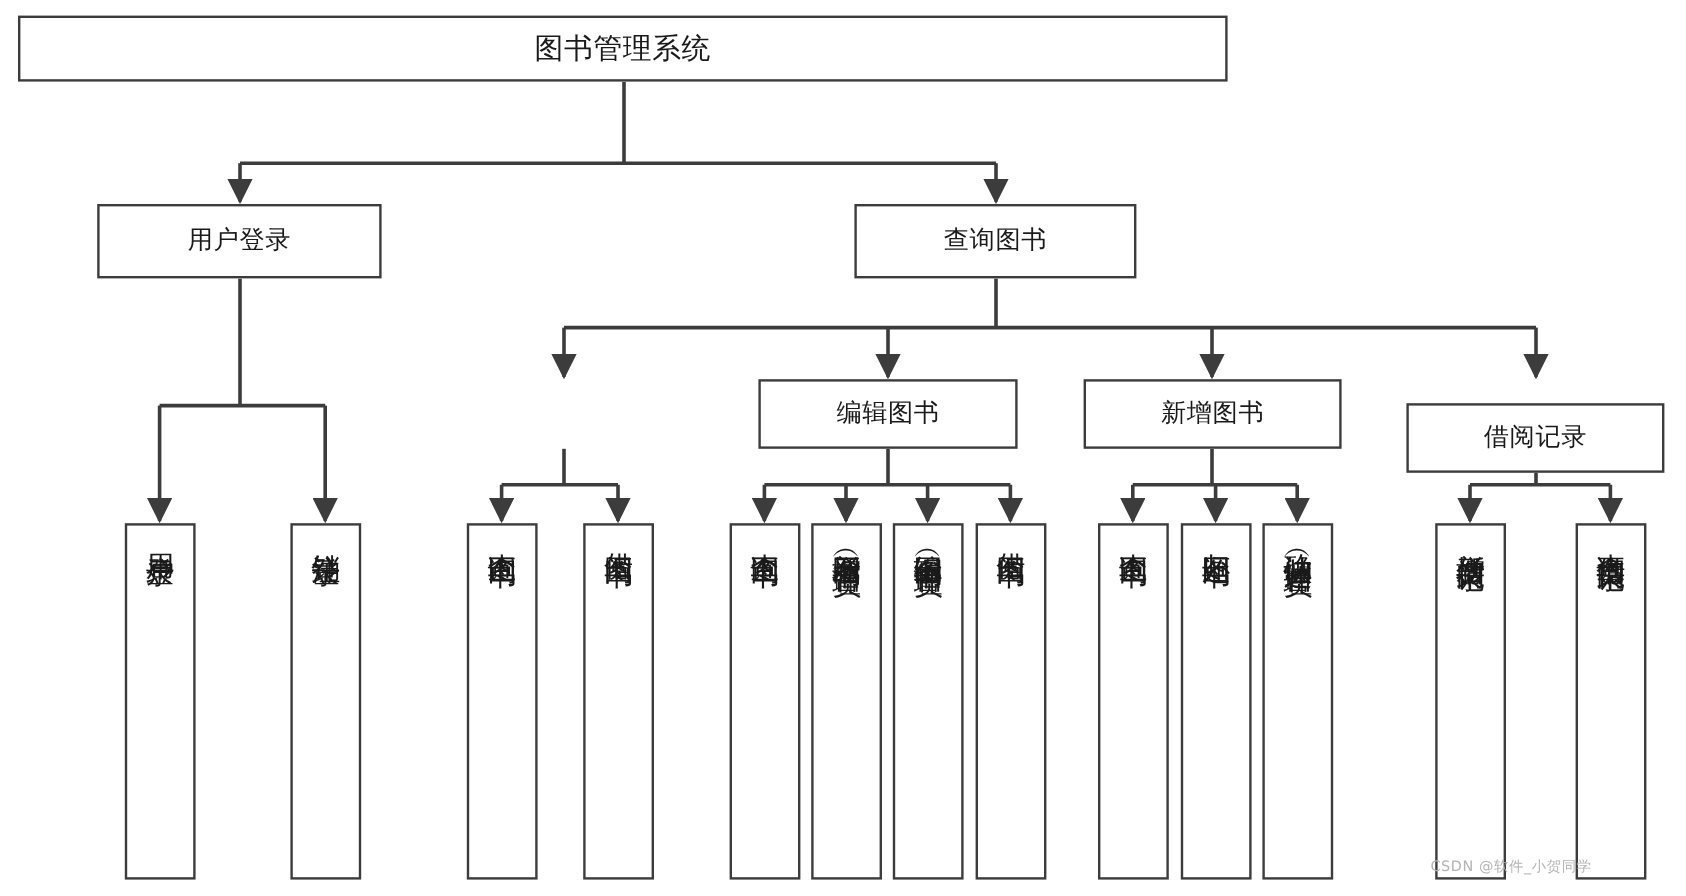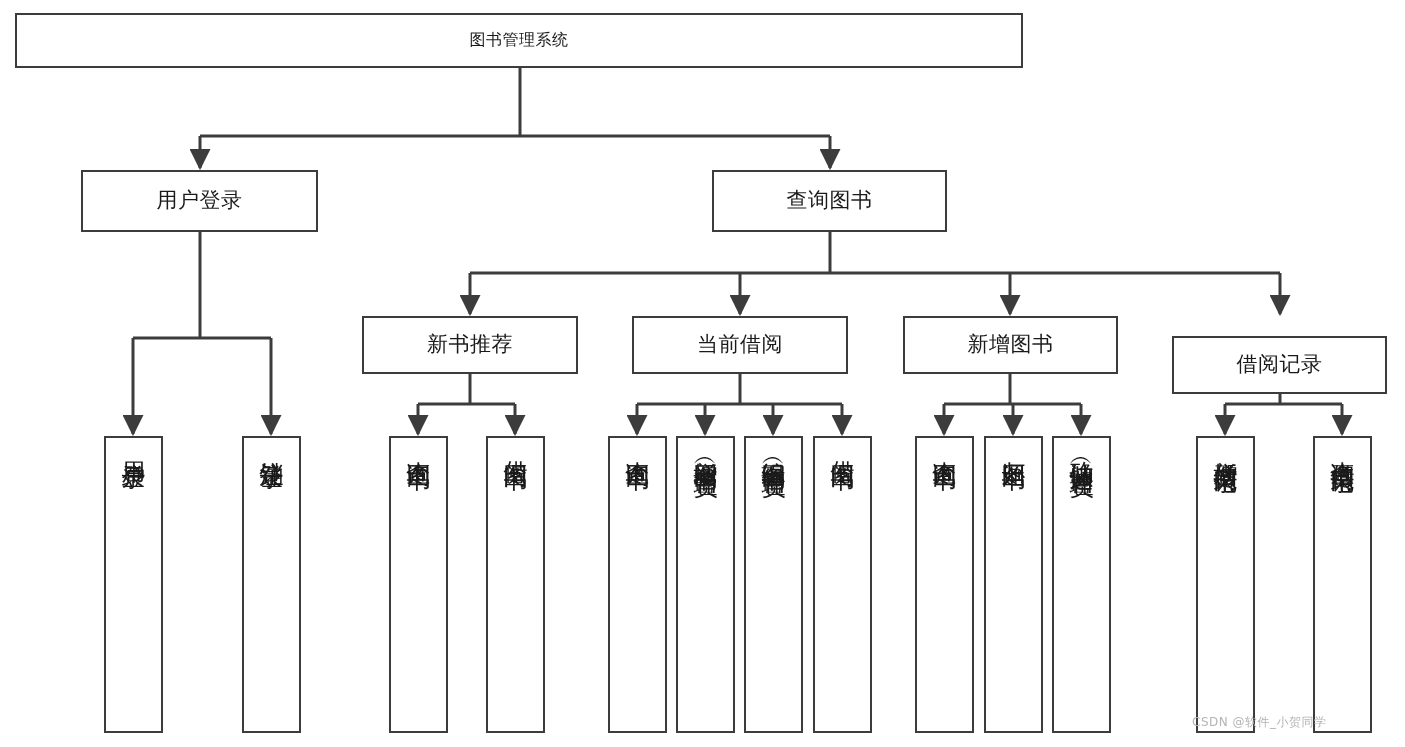--- a/index.html
+++ b/index.html
@@ -48,21 +48,21 @@
     align-items: flex-start;
   }
   .node.vertical .node-label {
     writing-mode: vertical-rl;
     text-orientation: upright;
     font-size: 24px;
     line-height: 1.0;
     letter-spacing: 2px;
     margin: 0 auto;
   }
-  .node.root .node-label { font-size: 16px; }
+  .node.root .node-label { font-size: 24px; }
   .watermark {
     position: absolute;
     font-size: 12px;
     color: #b4b4b4;
     white-space: nowrap;
     letter-spacing: 0.5px;
   }
 </style>
 </head>
 <body>
@@ -123,25 +123,22 @@
     <span class="node-label">图书管理系统</span>
   </div>
 
   <div class="node horizontal" style="left:81px; top:170px; width:237px; height:62px;">
     <span class="node-label">用户登录</span>
   </div>
   <div class="node horizontal" style="left:712px; top:170px; width:235px; height:62px;">
     <span class="node-label">查询图书</span>
   </div>
 
-  <div class="node horizontal" style="left:362px; top:316px; width:216px; height:58px;">
-    <span class="node-label">新书推荐</span>
-  </div>
   <div class="node horizontal" style="left:632px; top:316px; width:216px; height:58px;">
-    <span class="node-label">当前借阅</span>
+    <span class="node-label">编辑图书</span>
   </div>
   <div class="node horizontal" style="left:903px; top:316px; width:215px; height:58px;">
     <span class="node-label">新增图书</span>
   </div>
   <div class="node horizontal" style="left:1172px; top:336px; width:215px; height:58px;justify-content:center;">
     <span class="node-label">借阅记录</span>
   </div>
 
   <div class="node vertical" style="left:104px; top:436px; width:59px; height:297px;">
     <span class="node-label">用户登录</span>

